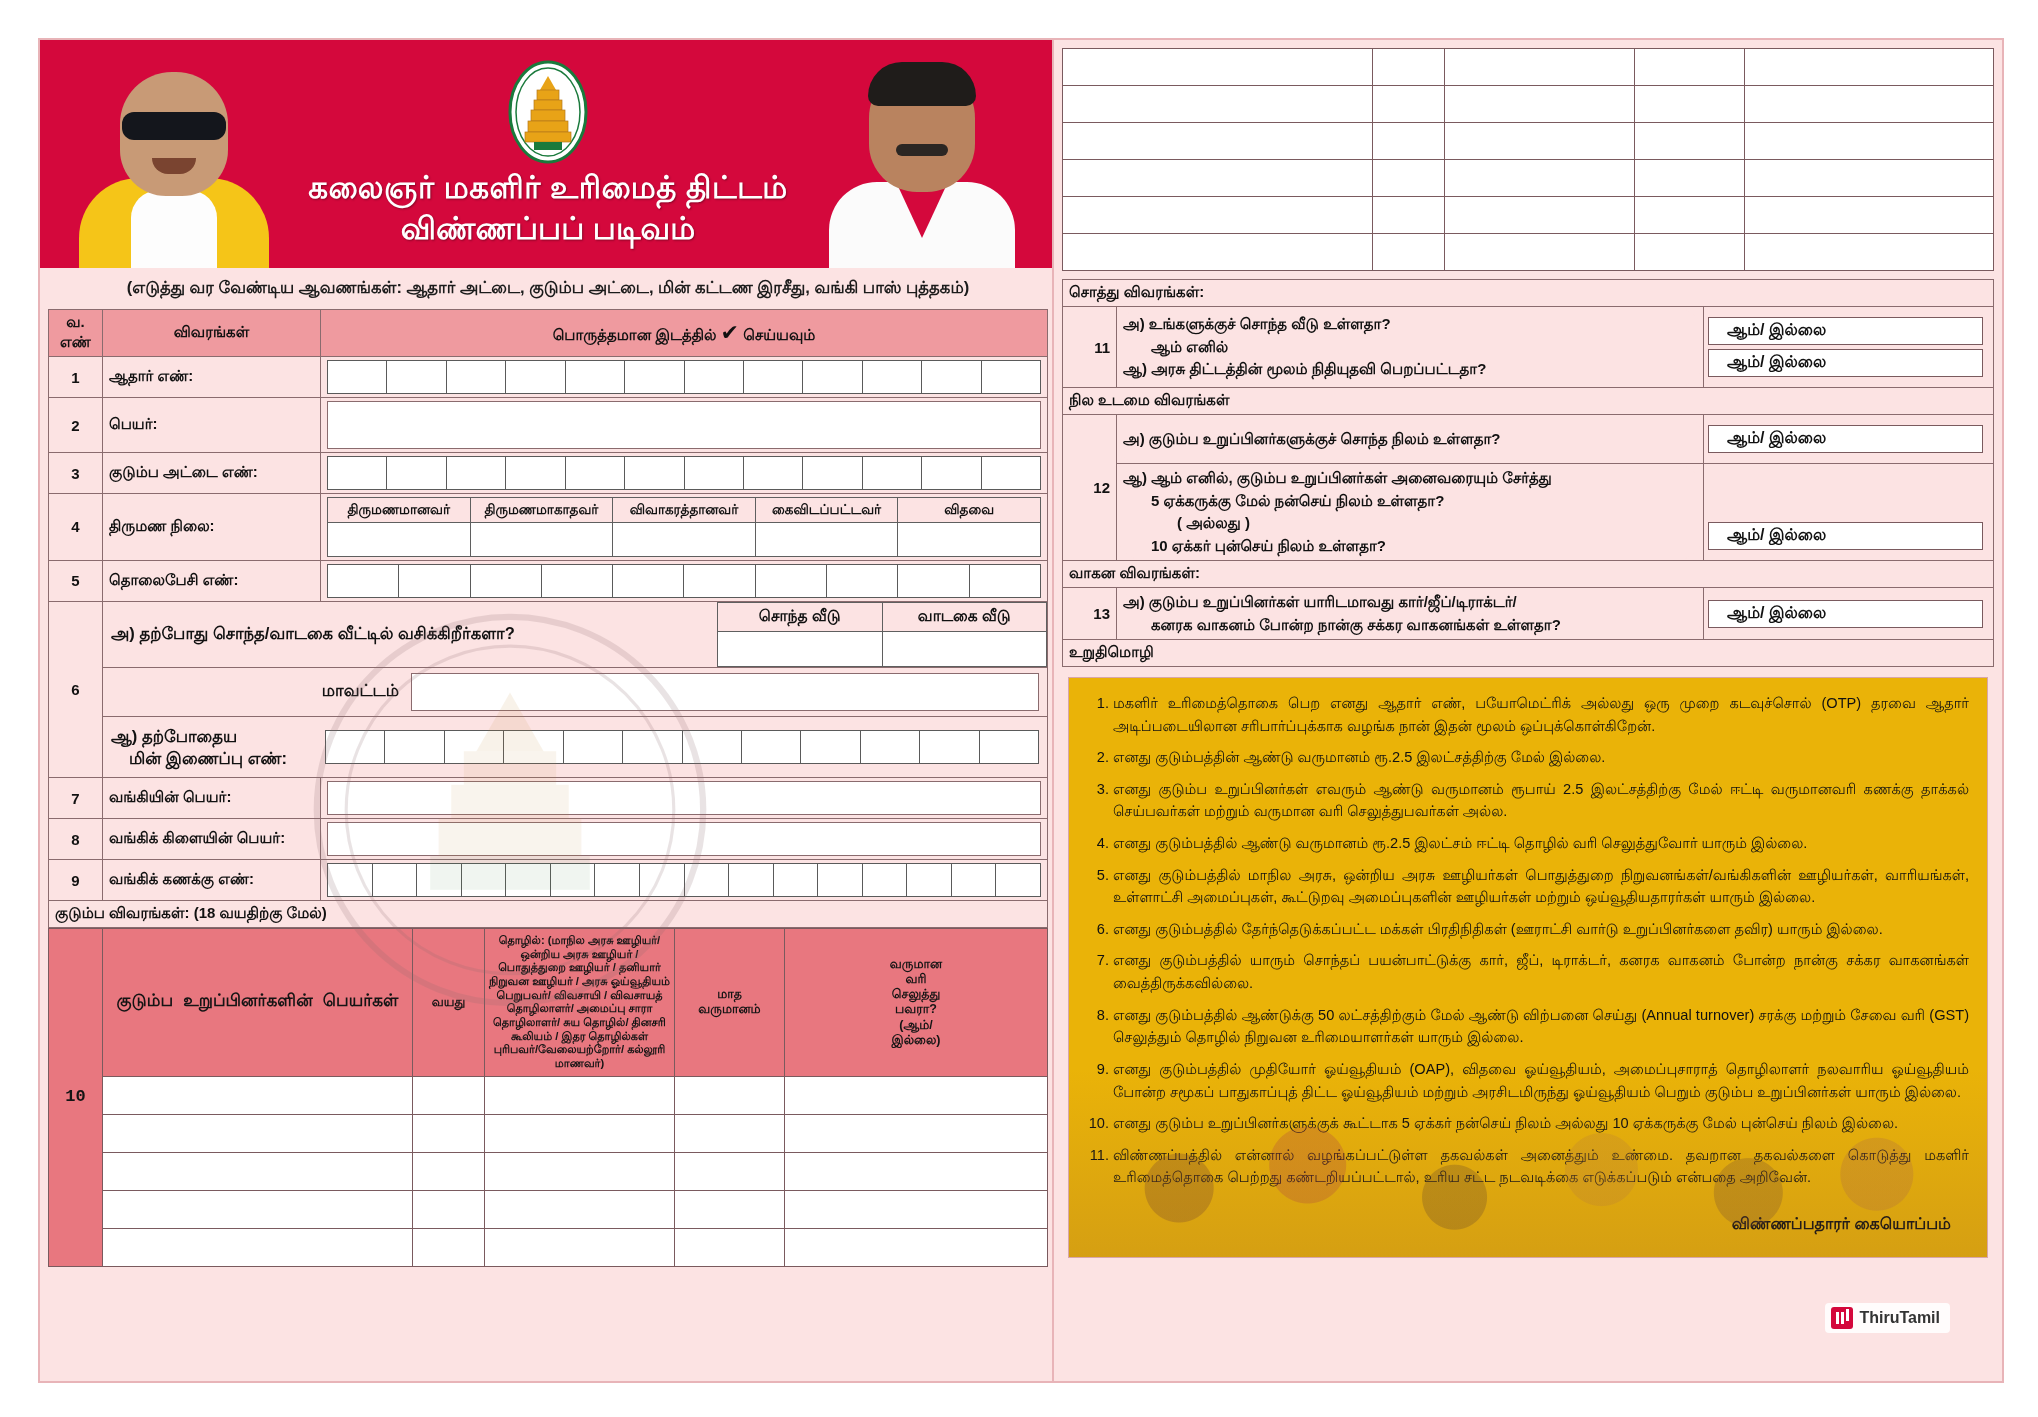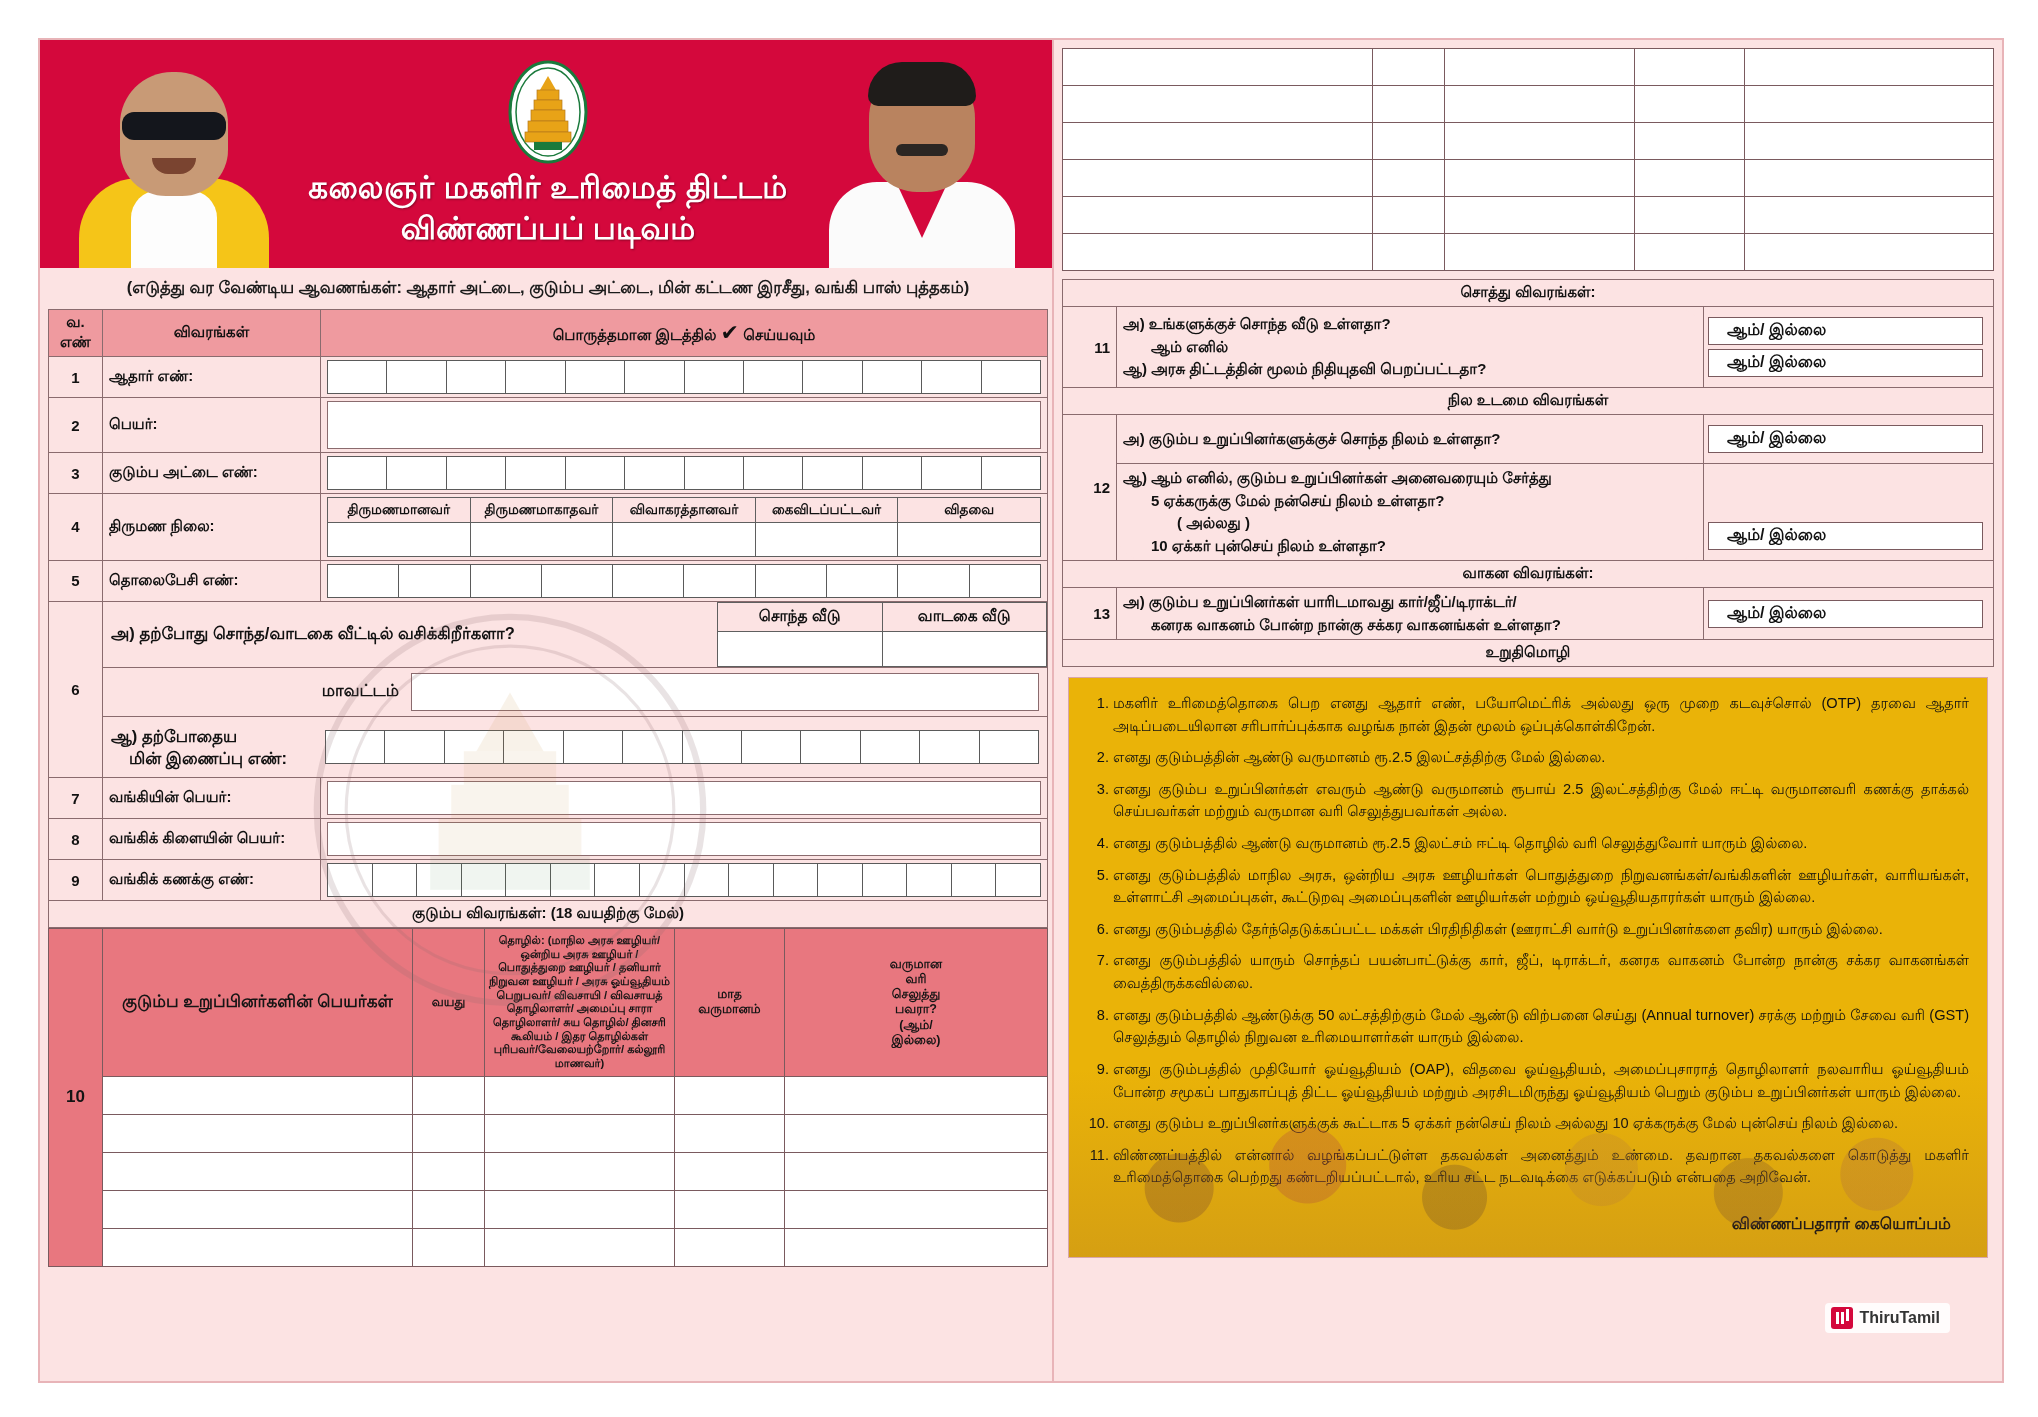--- a/index.html
+++ b/index.html
@@ -219,21 +219,20 @@
   .r6-dist-box { flex: 1; height: 38px; background: #fff; border: 1.3px solid #8a6b6e; }
   .r6-bot { display: flex; align-items: center; padding: 8px; }
   .r6-bot-lbl {
     width: 214px; font-size: 16.5px; font-weight: bold; line-height: 1.35;
   }
   .r6-bot-boxes { flex: 1; }
 
   
   .band td {
     background: #fce3e3 !important;
-    text-align: center;
     font-weight: bold;
     color: #cf1030;
     font-size: 17px;
     padding: 6px 4px;
   }
 
   
   table.fam { width: 100%; border-collapse: collapse; table-layout: fixed; }
   table.fam td {
     border: 1.5px solid #7a5a5e;
@@ -242,21 +241,21 @@
     background: #ffffff;
   }
   table.fam td.fh {
     background: #e8777f;
     font-weight: bold;
     text-align: center;
     color: #141414;
     padding: 5px 3px;
     line-height: 1.22;
   }
-  table.fam td.fh.big { font-size: 17px; }
+  table.fam td.fh.big { font-size: 17px; font-family: Liberation Mono, monospace; }
   table.fam td.blank { height: 38px; }
 
   
   .empty-grid { width: calc(100% - 16px); margin: 8px 8px 0; border-collapse: collapse; table-layout: fixed; }
   .empty-grid td { border: 1.5px solid #7a5a5e; height: 37px; background: #ffffff; }
 
   .qrow td { vertical-align: middle; }
   .qnum { width: 54px; text-align: right; font-weight: bold; font-size: 19px; }
   .qtxt { font-size: 16.5px; font-weight: bold; line-height: 1.5; padding: 9px 8px; border-radius: 29px; }
   .ansbox {

